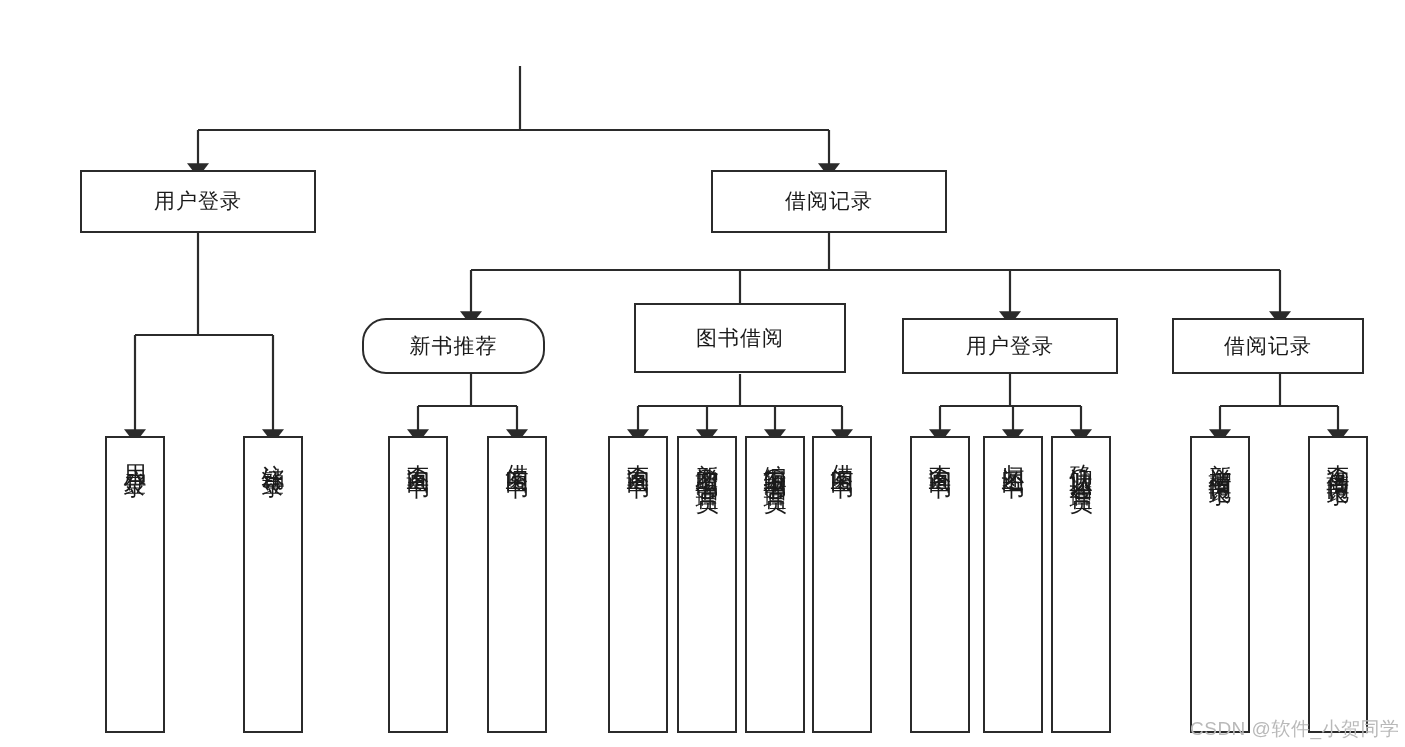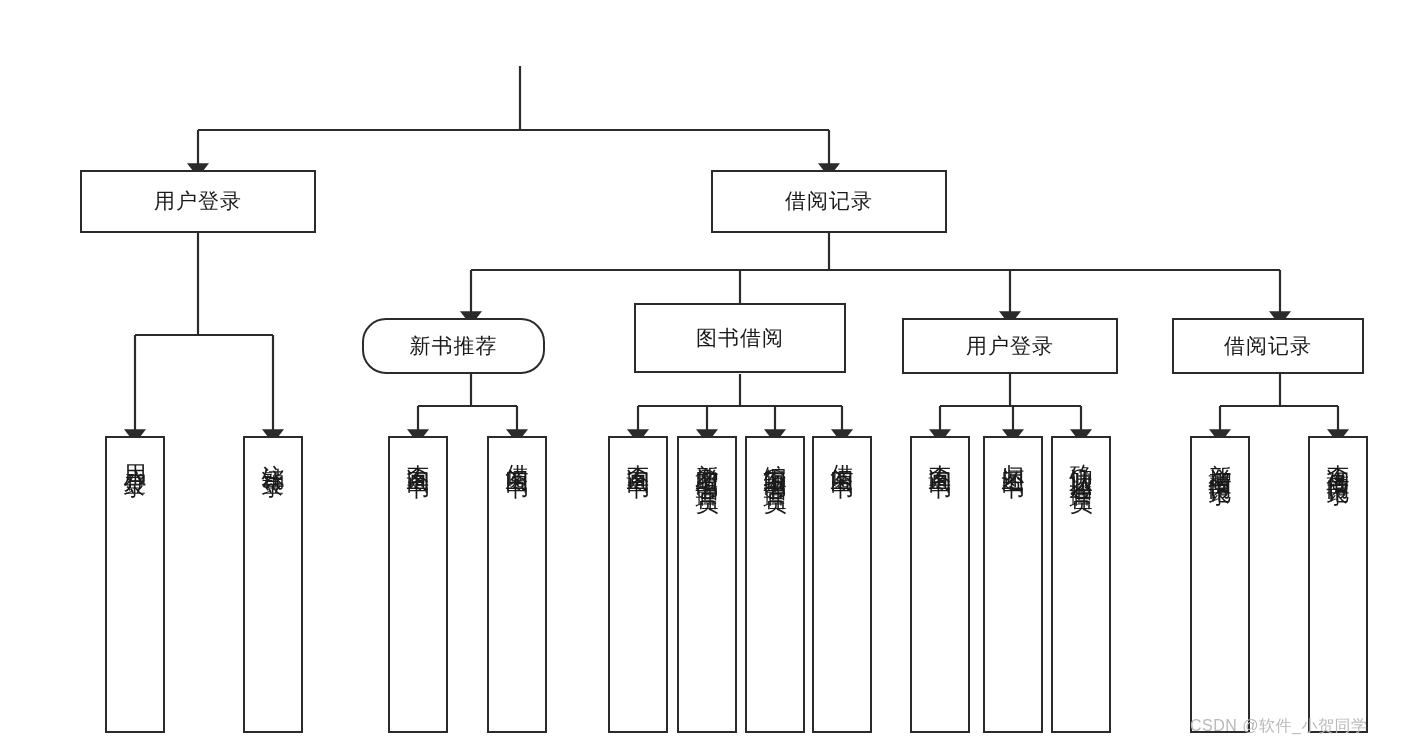--- a/index.html
+++ b/index.html
@@ -40,21 +40,21 @@
     text-orientation:upright;
     font-size:23px;
     line-height:1.08;
     letter-spacing:4px;
     white-space:nowrap;
     margin:0 auto;
   }
   .watermark{
     position:absolute;
     color:#b9b9b9;
-    font-size:16px;
+    font-size:19px;
     white-space:nowrap;
     letter-spacing:0.5px;
     pointer-events:none;
   }
 </style>
 </head>
 <body>
 
 <div id="stage">
   <svg id="wires" viewBox="0 0 1405 747">

